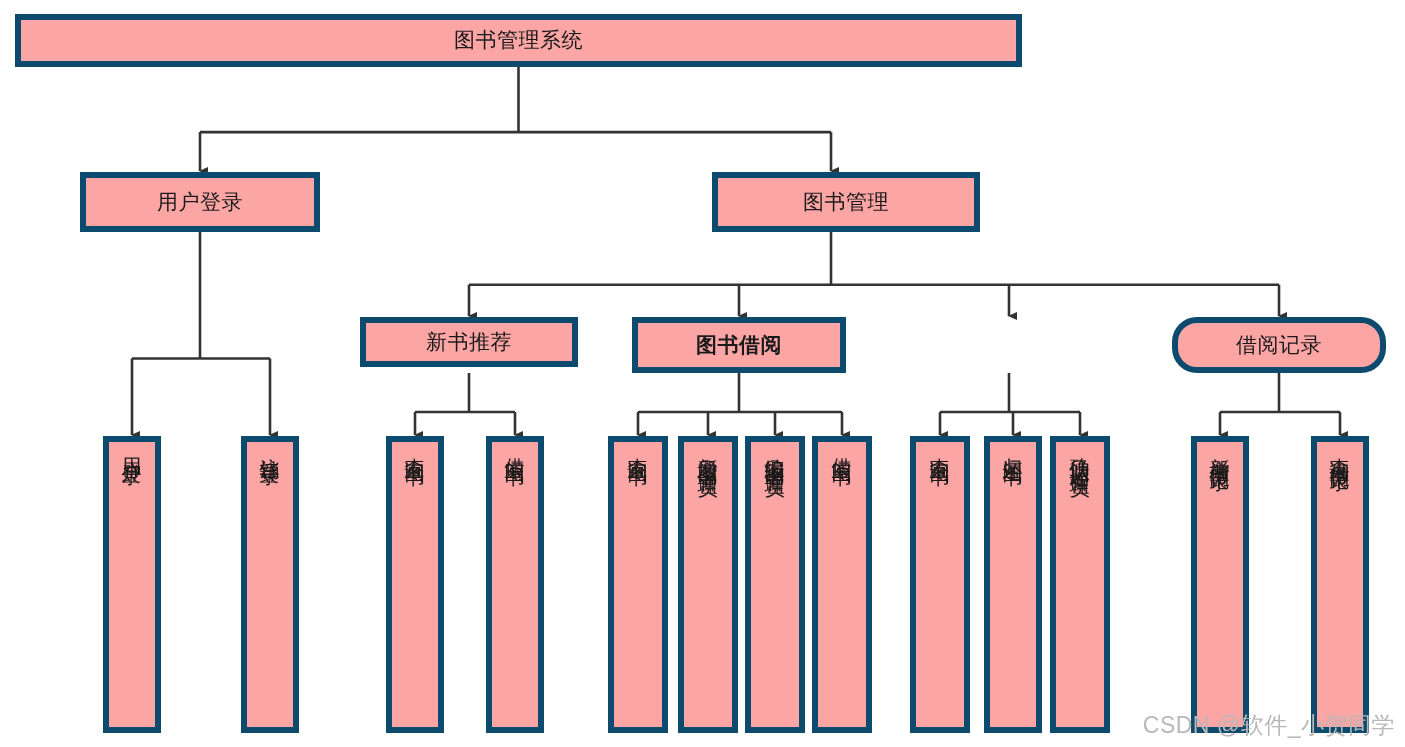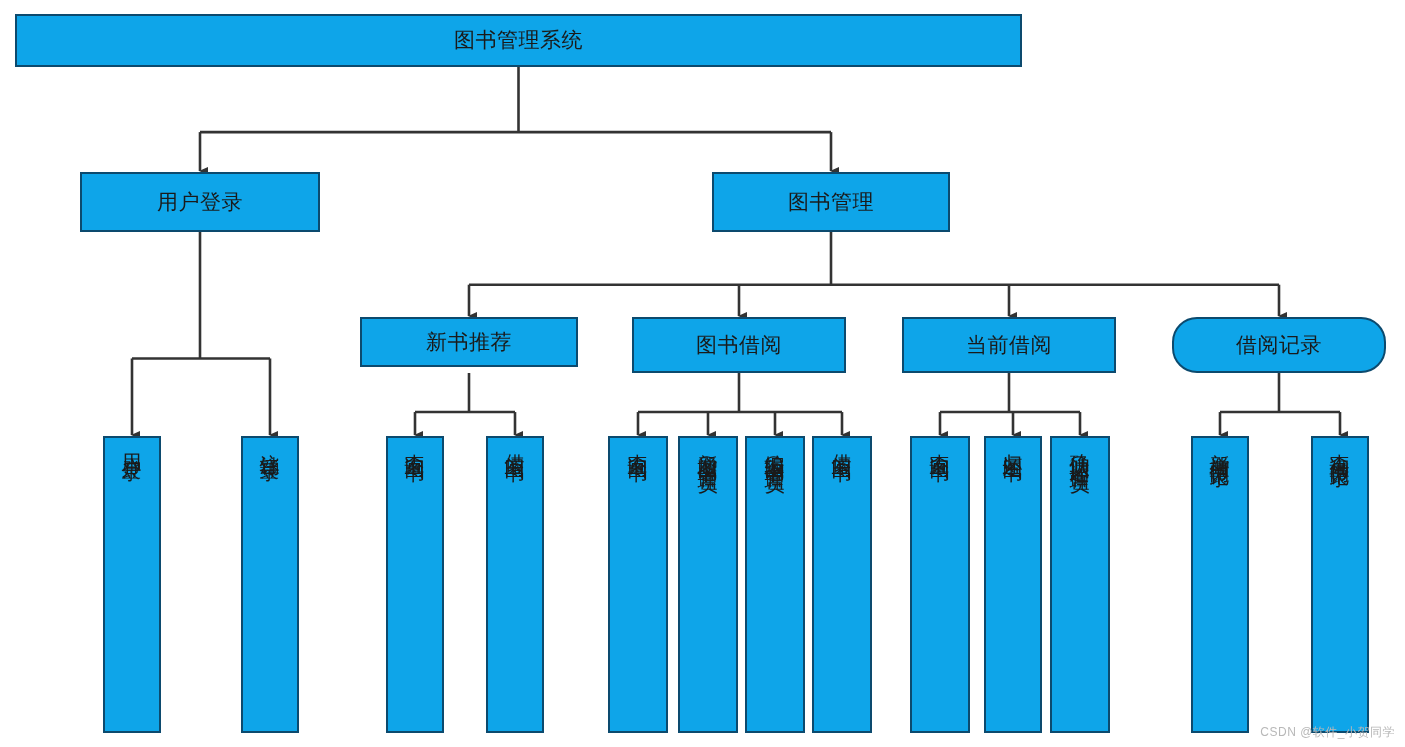--- a/index.html
+++ b/index.html
@@ -20,22 +20,22 @@
   #diagram-svg {
     position: absolute;
     left: 0;
     top: 0;
     width: 1405px;
     height: 747px;
   }
   .node-box {
     position: absolute;
     box-sizing: border-box;
-    border: 2px solid #0c4a6e;
-    background: #0ea5e9;
+    border: 6px solid #0c4a6e;
+    background: #fca5a5;
     display: flex;
     align-items: center;
     justify-content: center;
     color: #1a1a1a;
   }
   .node-label {
     font-size: 21px;
     line-height: 1.15;
     letter-spacing: 0.5px;
     white-space: nowrap;
@@ -50,21 +50,21 @@
     text-orientation: upright;
     font-size: 20px;
     letter-spacing: 3px;
     line-height: 1;
     white-space: nowrap;
   }
   .watermark {
     position: absolute;
     right: 10px;
     bottom: 6px;
-    font-size: 12px;
+    font-size: 23px;
     color: #b8b8b8;
     letter-spacing: 0.5px;
     white-space: nowrap;
     pointer-events: none;
     margin-top: 24px;
   }
 </style>
 </head>
 <body>
 
@@ -113,32 +113,29 @@
       </g>
   </svg>
 
   <div class="node-box" style="left: 15px; top: 14px; width: 1007px; height: 53px;">
     <span class="node-label">图书管理系统</span>
   </div>
 
   <div class="node-box" style="left: 80px; top: 172px; width: 240px; height: 60px;">
     <span class="node-label">用户登录</span>
   </div>
-  <div class="node-box" style="left: 712px; top: 172px; width: 238px; height: 60px;">
+  <div class="node-box" style="left: 712px; top: 172px; width: 268px; height: 60px;">
     <span class="node-label">图书管理</span>
   </div>
 
   <div class="node-box" style="left: 360px; top: 317px; width: 218px; height: 50px;">
     <span class="node-label">新书推荐</span>
   </div>
-  <div class="node-box" style="left: 632px; top: 317px; width: 214px; height: 56px;">
+  <div class="node-box" style="left: 632px; top: 317px; width: 214px; height: 56px; font-weight: bold;">
     <span class="node-label">图书借阅</span>
-  </div>
-  <div class="node-box" style="left: 902px; top: 317px; width: 214px; height: 56px;">
-    <span class="node-label">当前借阅</span>
   </div>
   <div class="node-box" style="left: 1172px; top: 317px; width: 214px; height: 56px; border-radius: 25px;">
     <span class="node-label">借阅记录</span>
   </div>
 
   <div class="node-box vertical" style="left: 103px; top: 436px; width: 58px; height: 297px;">
     <span class="node-label">用户登录</span>
   </div>
   <div class="node-box vertical" style="left: 241px; top: 436px; width: 58px; height: 297px;">
     <span class="node-label">注销登录</span>

